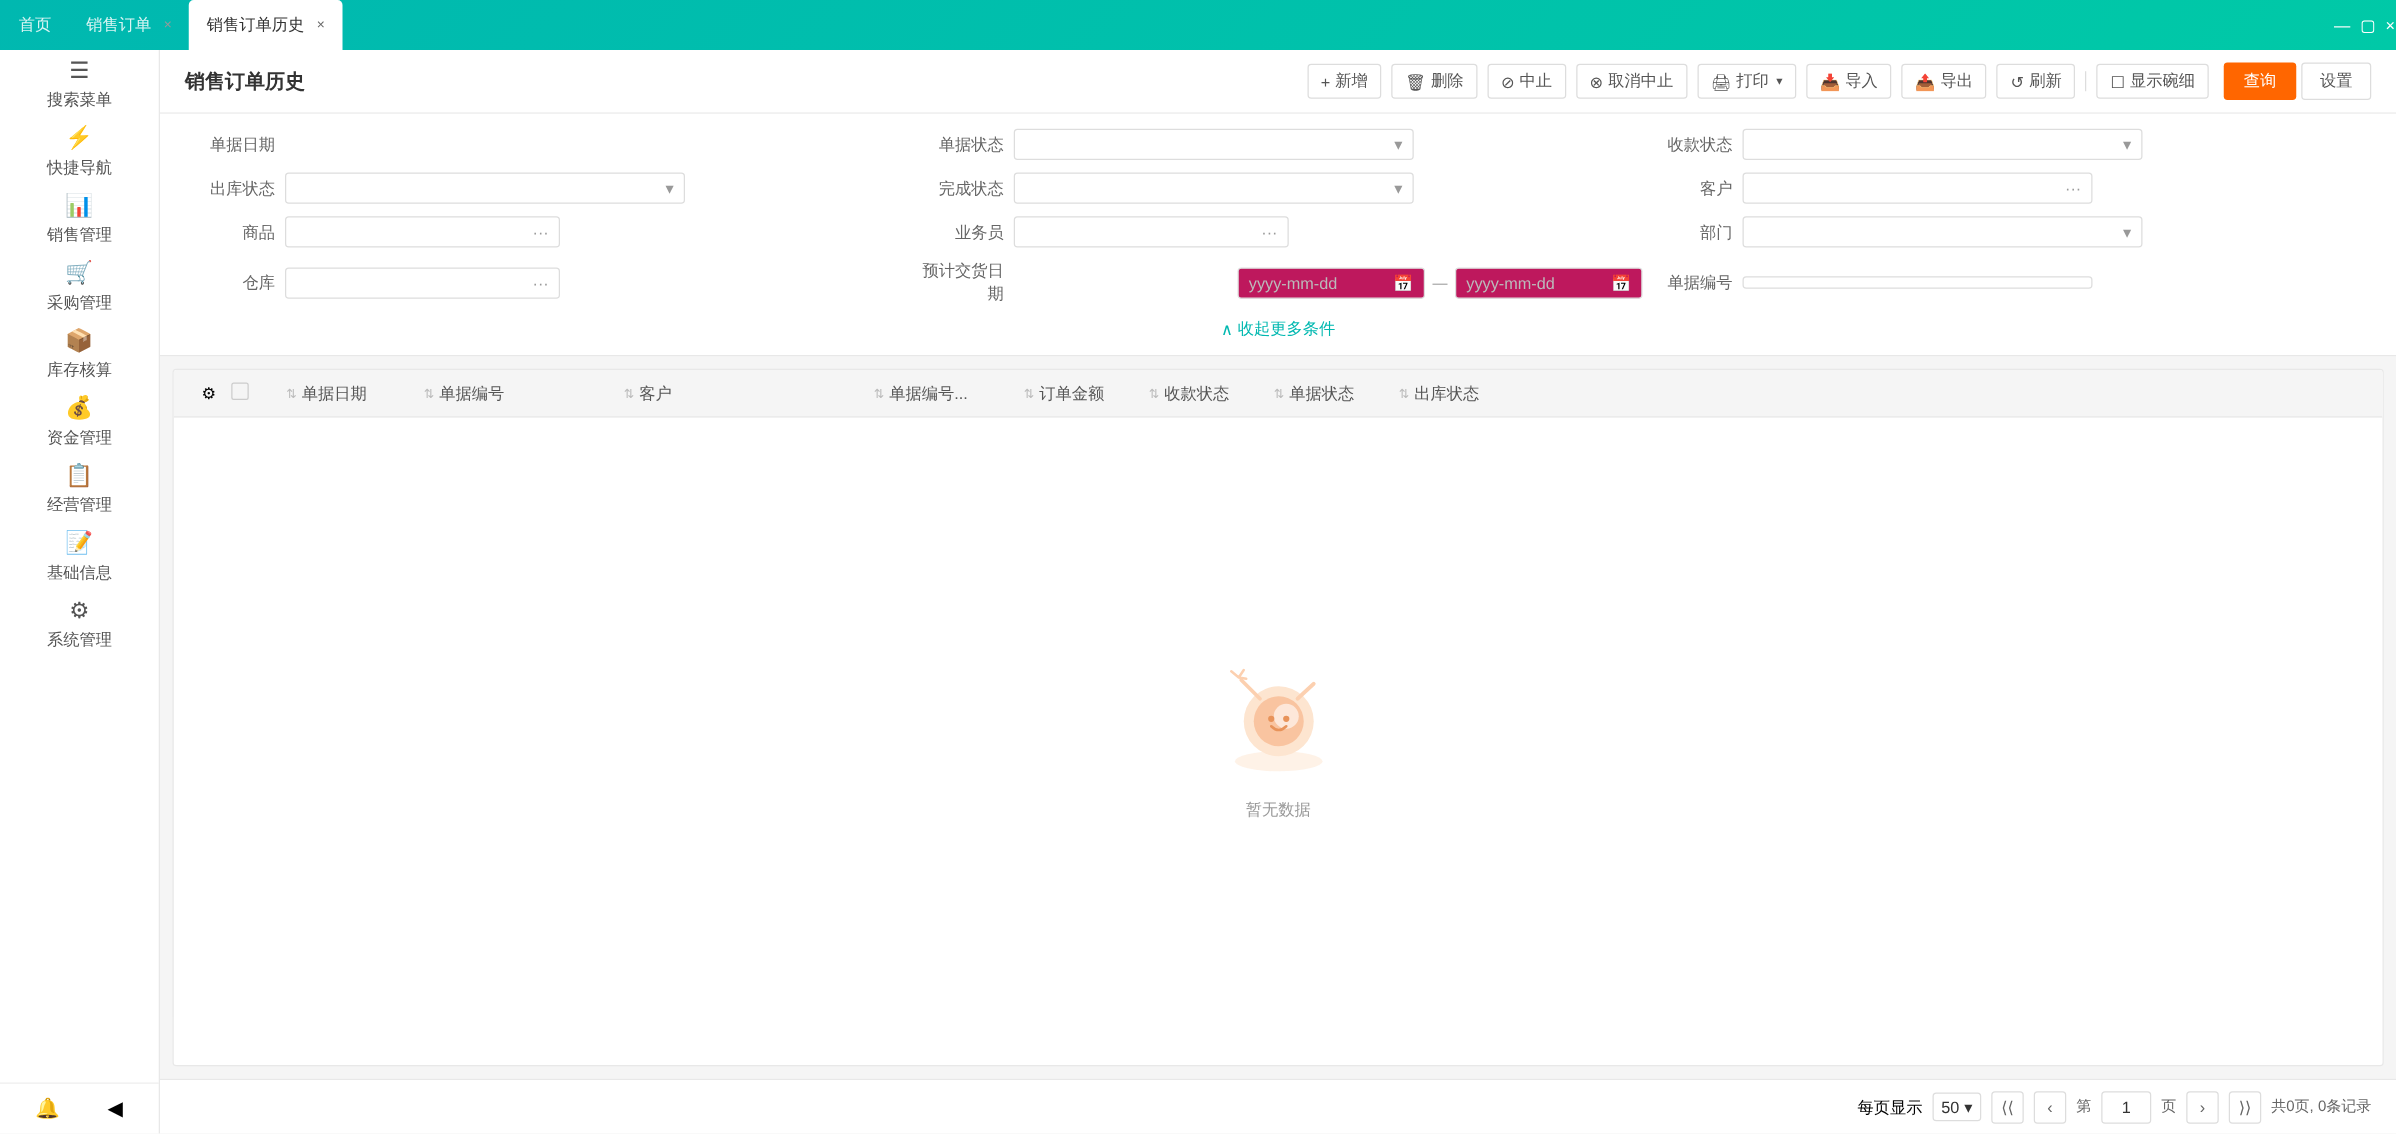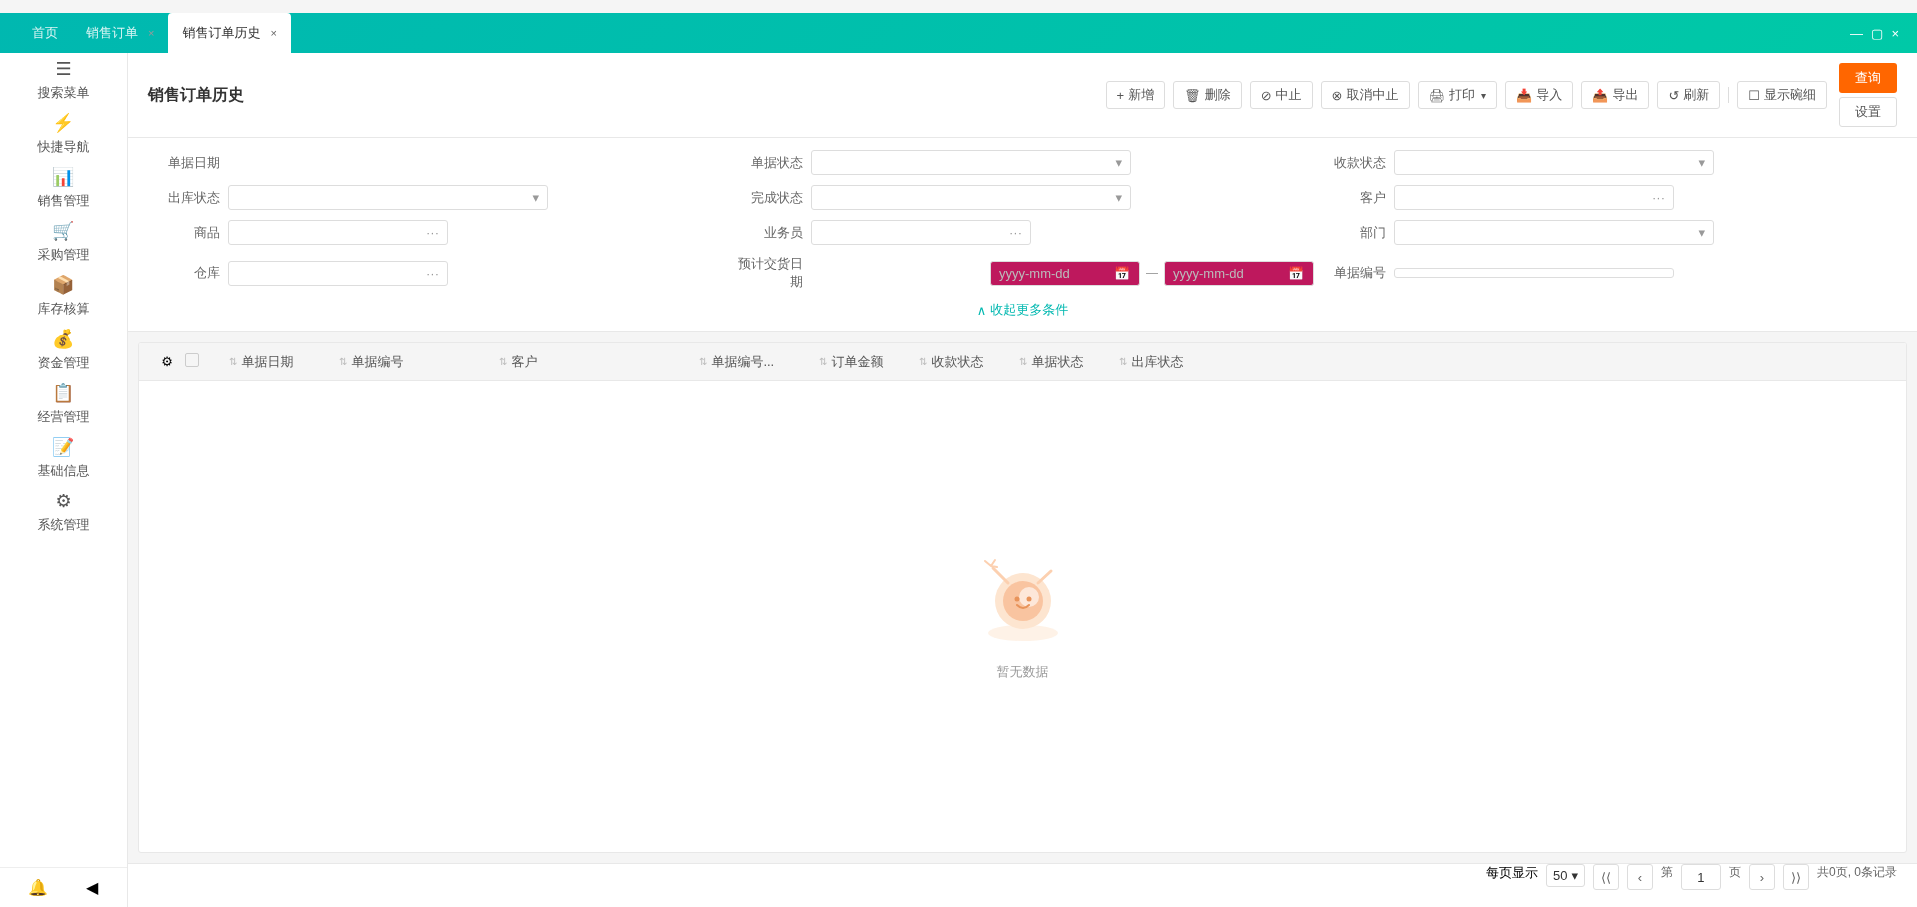--- a/index.html
+++ b/index.html
@@ -4,24 +4,23 @@
   <style>
     * { box-sizing: border-box; margin: 0; padding: 0; font-family: 'Microsoft YaHei', Arial, sans-serif; font-size: 13px; }
     body { display: flex; flex-direction: column; height: 907px; width: 1917px; overflow: hidden; background: #f5f5f5; }
 
     
     .top-bar {
       height: 40px;
       background: linear-gradient(135deg, #00b8b0, #00c9a7);
       display: flex;
       align-items: center;
-      padding: 0 18px;
+      padding: 0 1px;
       gap: 0;
       flex-shrink: 0;
-      margin-top: 13px;
     }
     .tab-item {
       height: 40px;
       padding: 0 14px;
       display: flex;
       align-items: center;
       color: rgba(255,255,255,0.85);
       cursor: pointer;
       gap: 6px;
       font-size: 13px;
@@ -305,21 +304,21 @@
       height: 100px;
     }
     .empty-text { color: #999; font-size: 13px; }
 
     
     .pagination {
       height: 44px;
       background: #fff;
       border-top: 1px solid #e8e8e8;
       display: flex;
-      align-items: flex-start;
+      align-items: center;
       justify-content: flex-end;
       padding: 0 20px;
       gap: 8px;
       flex-shrink: 0;
     }
     .page-size-select {
       border: 1px solid #ddd;
       border-radius: 3px;
       padding: 3px 6px;
       color: #333;
@@ -461,21 +460,21 @@
         </button>
         <button class="btn-toolbar">
           <span>↺</span>
           <span>刷新</span>
         </button>
         <div class="divider-line"></div>
         <div class="btn-display">
           <span>☐</span>
           <span>显示碗细</span>
         </div>
-        <div style="display:flex;flex-direction:column;gap:4px;margin-left:4px;">
+        <div style="display:flex;flex-direction:row;gap:4px;margin-left:4px;">
           <button class="btn-query">查询</button>
           <button class="btn-settings">设置</button>
         </div>
       </div>
     </div>
 
     <div class="filter-area">
 
       <div class="filter-row">
         <div class="filter-group" style="flex:1;">

